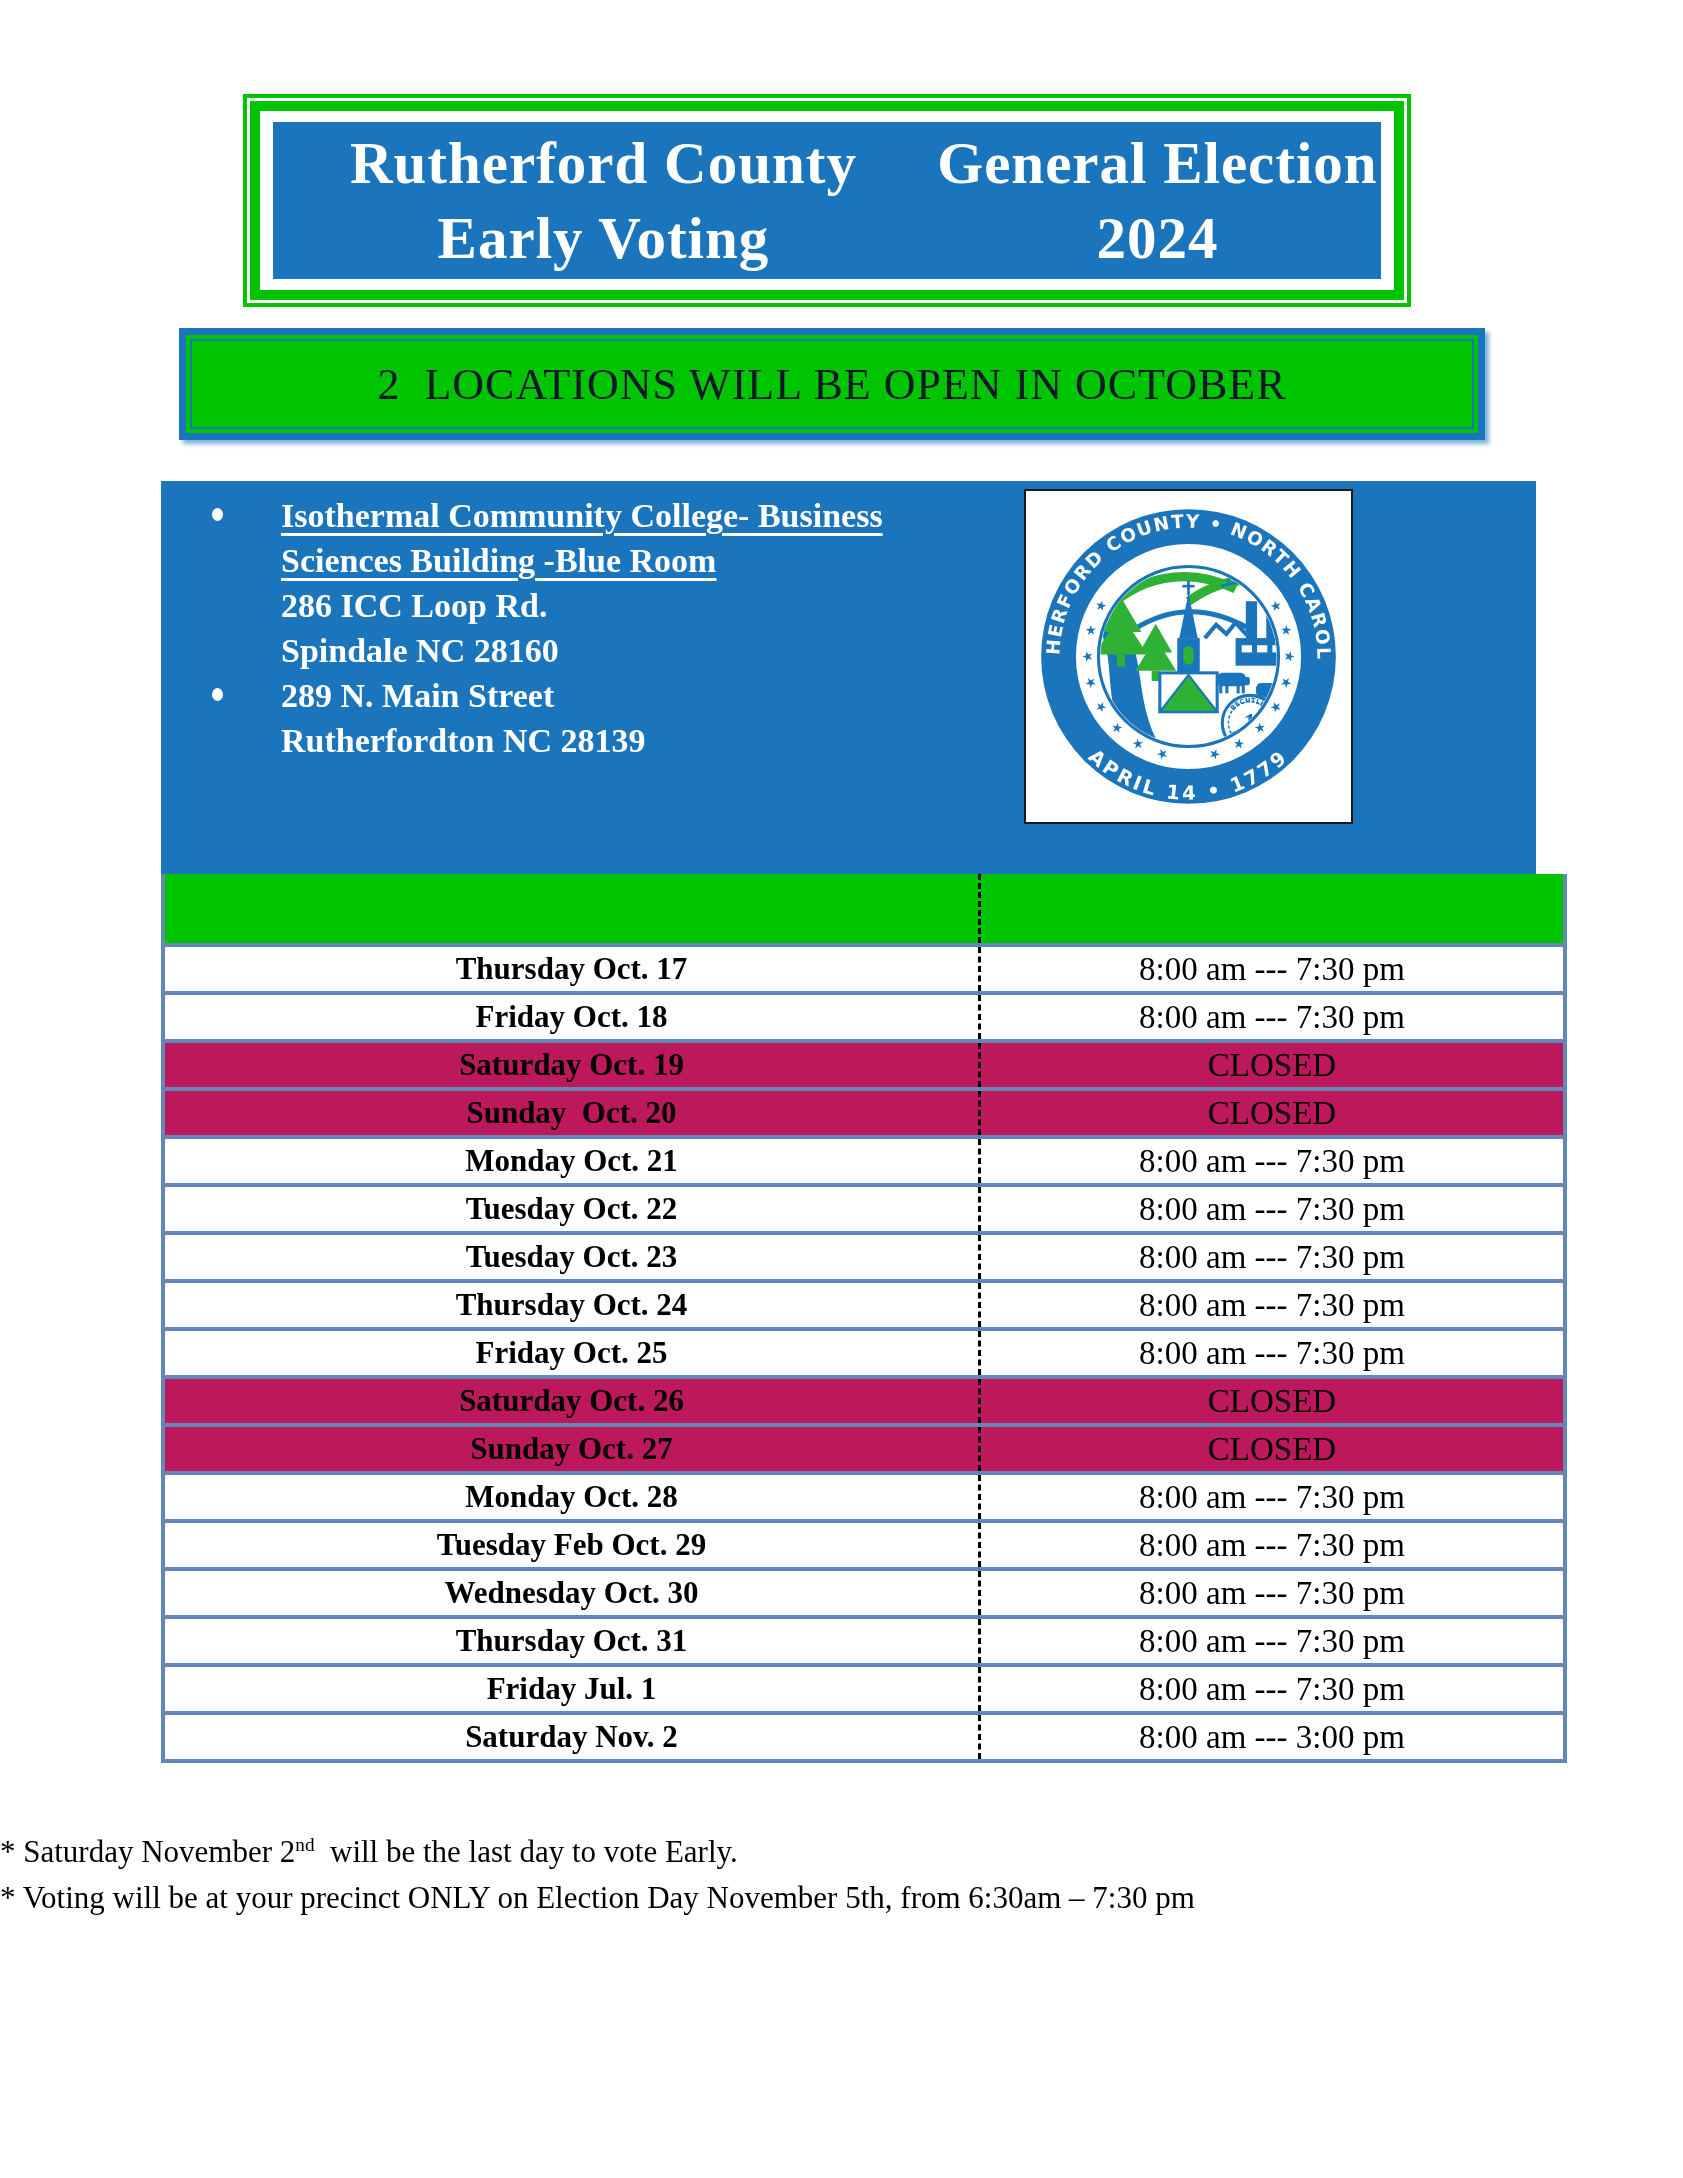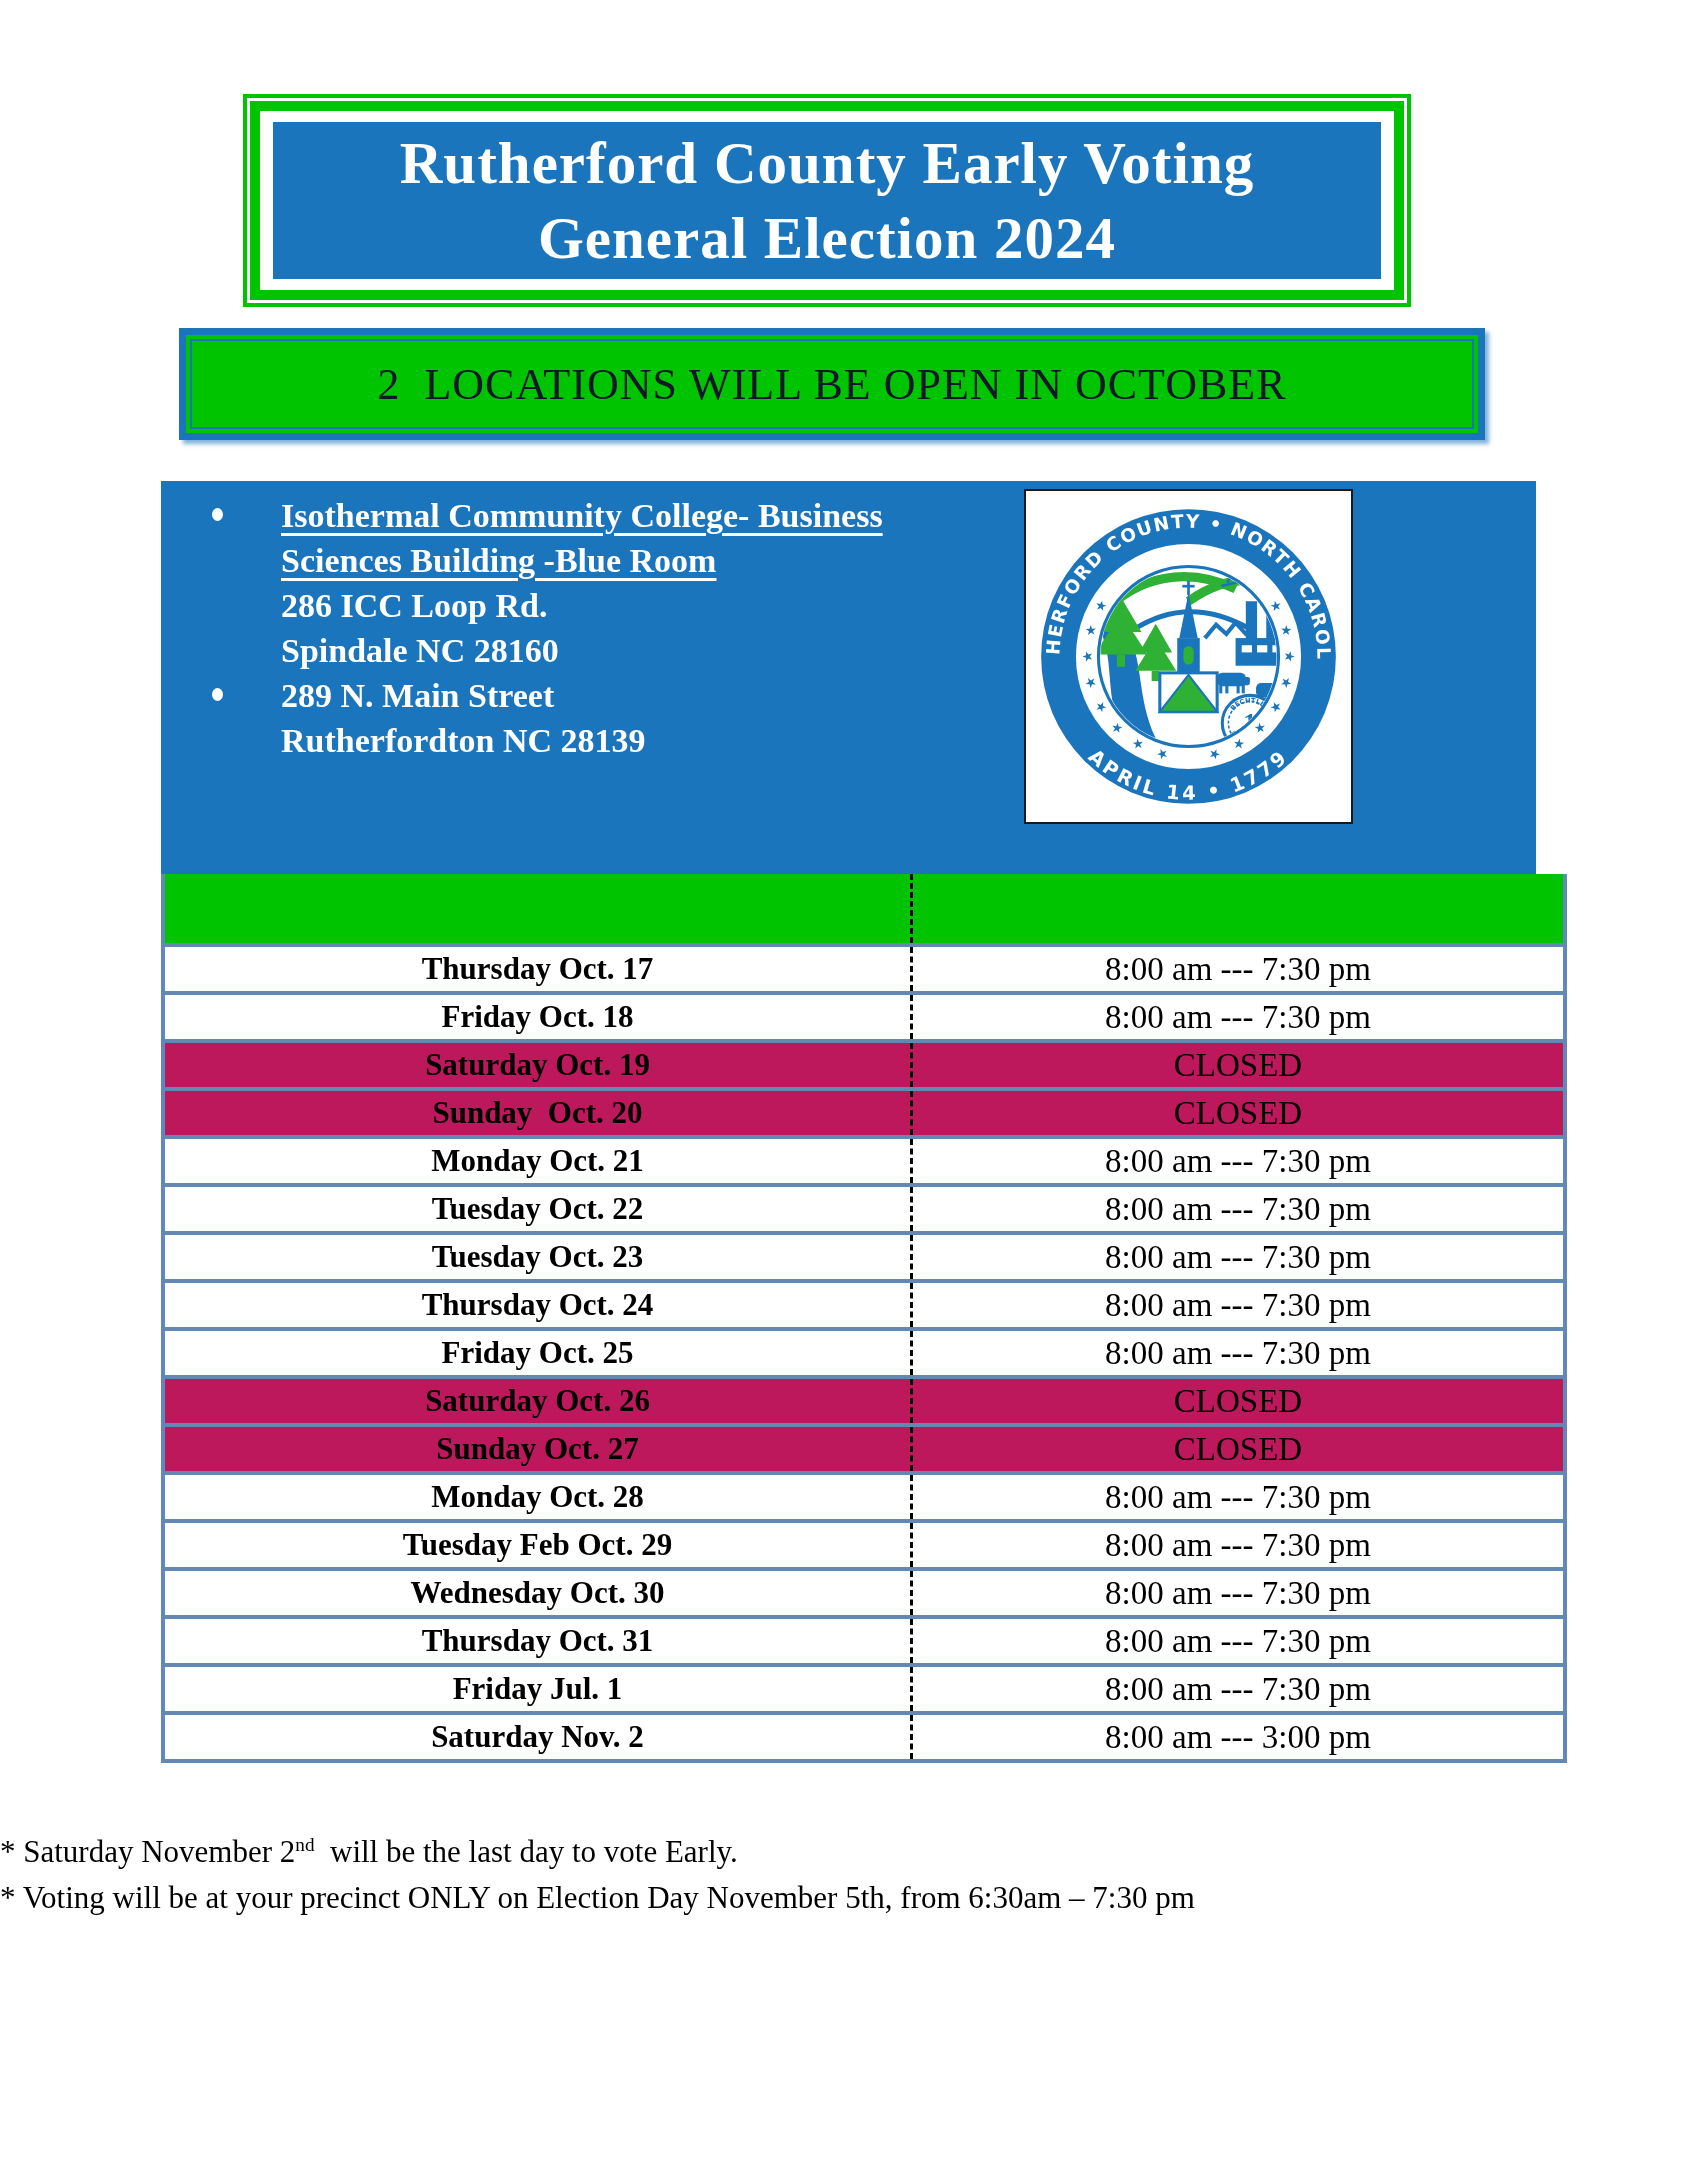--- a/index.html
+++ b/index.html
@@ -16,21 +16,21 @@
   .title-frame {
     position:absolute; left:243px; top:94px; width:1168px; height:213px;
     border:4px solid #00c400; padding:3px; background:#fff;
   }
   .title-frame-mid {
     width:100%; height:100%;
     border:10px solid #00c400; padding:11px 13px; background:#fff;
   }
   .title-blue {
     width:100%; height:100%; background:#1b75bc;
-    display:flex; flex-direction:column; justify-content:center; align-items:center;
+    display:flex; justify-content:center; align-items:center;
     color:#fff; font-weight:bold; text-align:center;
     font-size:59px; line-height:75px; letter-spacing:1px;
   }
 
   
   .banner {
     position:absolute; left:179px; top:328px; width:1306px; height:112px;
     border:7px solid #1b75bc; background:#00c400; padding:4px;
     box-shadow:4px 4px 4px rgba(27,117,188,.55);
   }
@@ -63,21 +63,21 @@
 
   
   .schedule {
     position:absolute; left:161px; top:874px; width:1406px;
     border-left:4px solid #6288b8; border-right:4px solid #6288b8; border-bottom:4px solid #6288b8;
     background:#fff;
   }
   .sched-header { height:69px; background:#00c400; display:flex; }
   .sched-row { display:flex; border-top:4px solid #6288b8; height:48px; background:#fff; }
   .sched-row.closed { background:#be185d; }
-  .cell { display:flex; align-items:center; justify-content:center; white-space:pre; height:100%; }
+  .cell { display:flex; align-items:center; justify-content:center; white-space:pre; height:100%;margin-left:34px; }
   .cell.day { width:745px; font-weight:bold; font-size:31px; }
   .cell.time { flex:1; border-left:3px dashed #000; font-size:33px; }
   .sched-row.closed .cell.time { font-weight:normal; }
 
   
   .footnotes { position:absolute; left:0; top:1822px; width:1683px; text-align:left; font-size:31px; line-height:46px; }
   .footnotes sup { font-size:0.62em; vertical-align:super; }
 
   
   .seal-ring-text { font-family:"DejaVu Sans", sans-serif; font-weight:bold; fill:#ffffff; }

